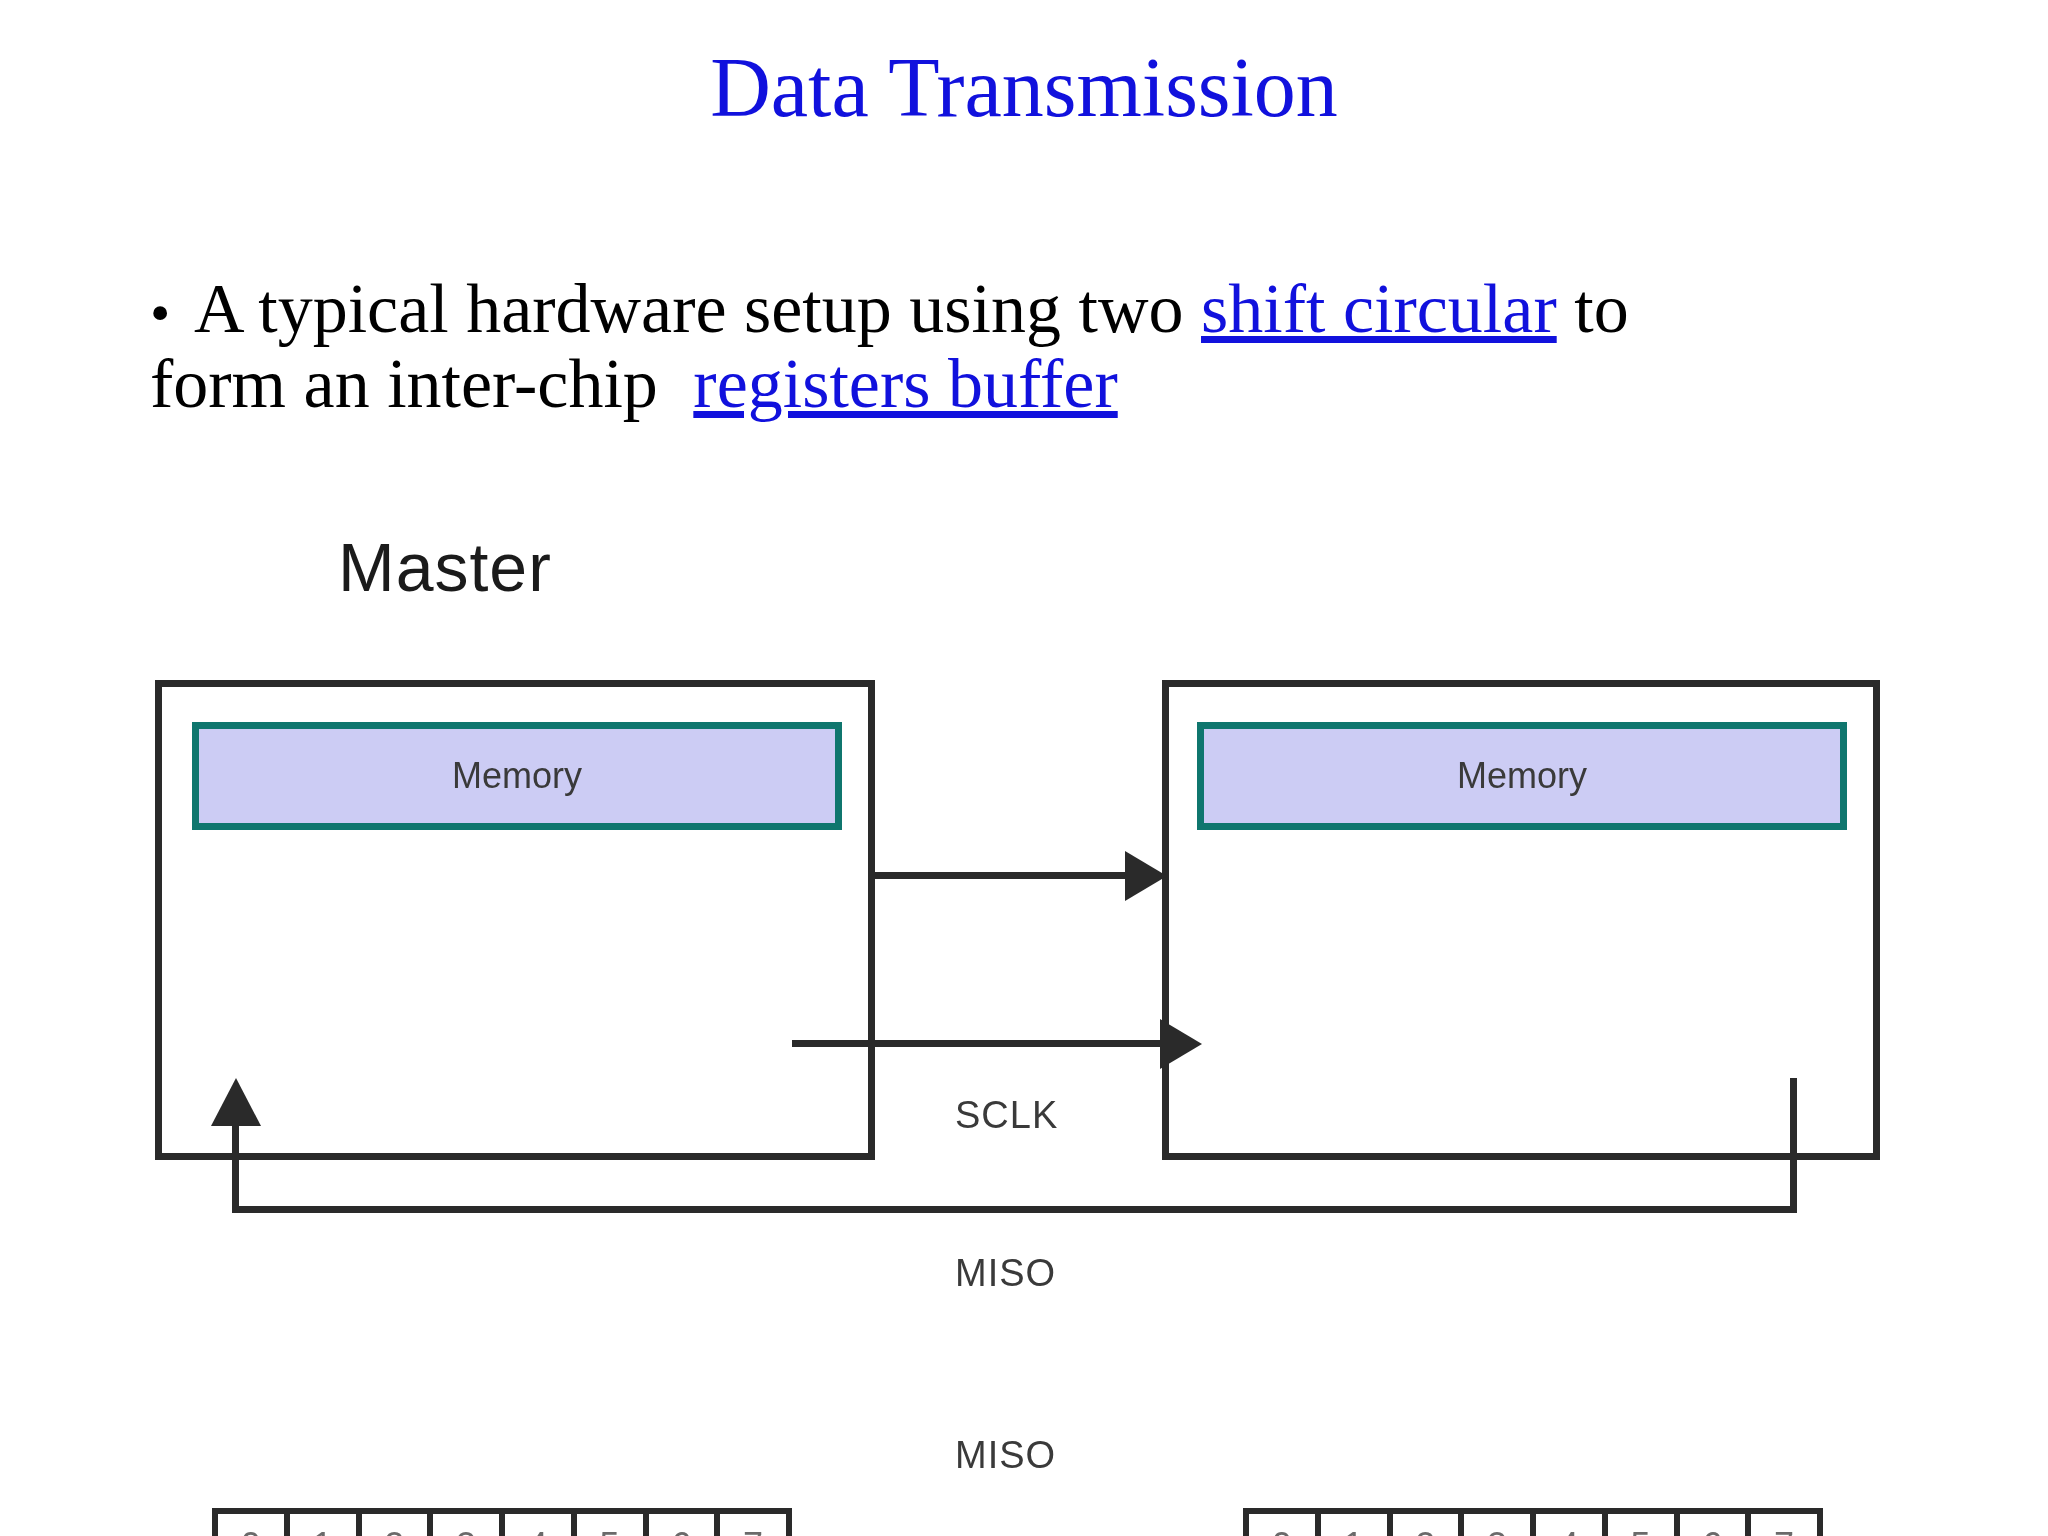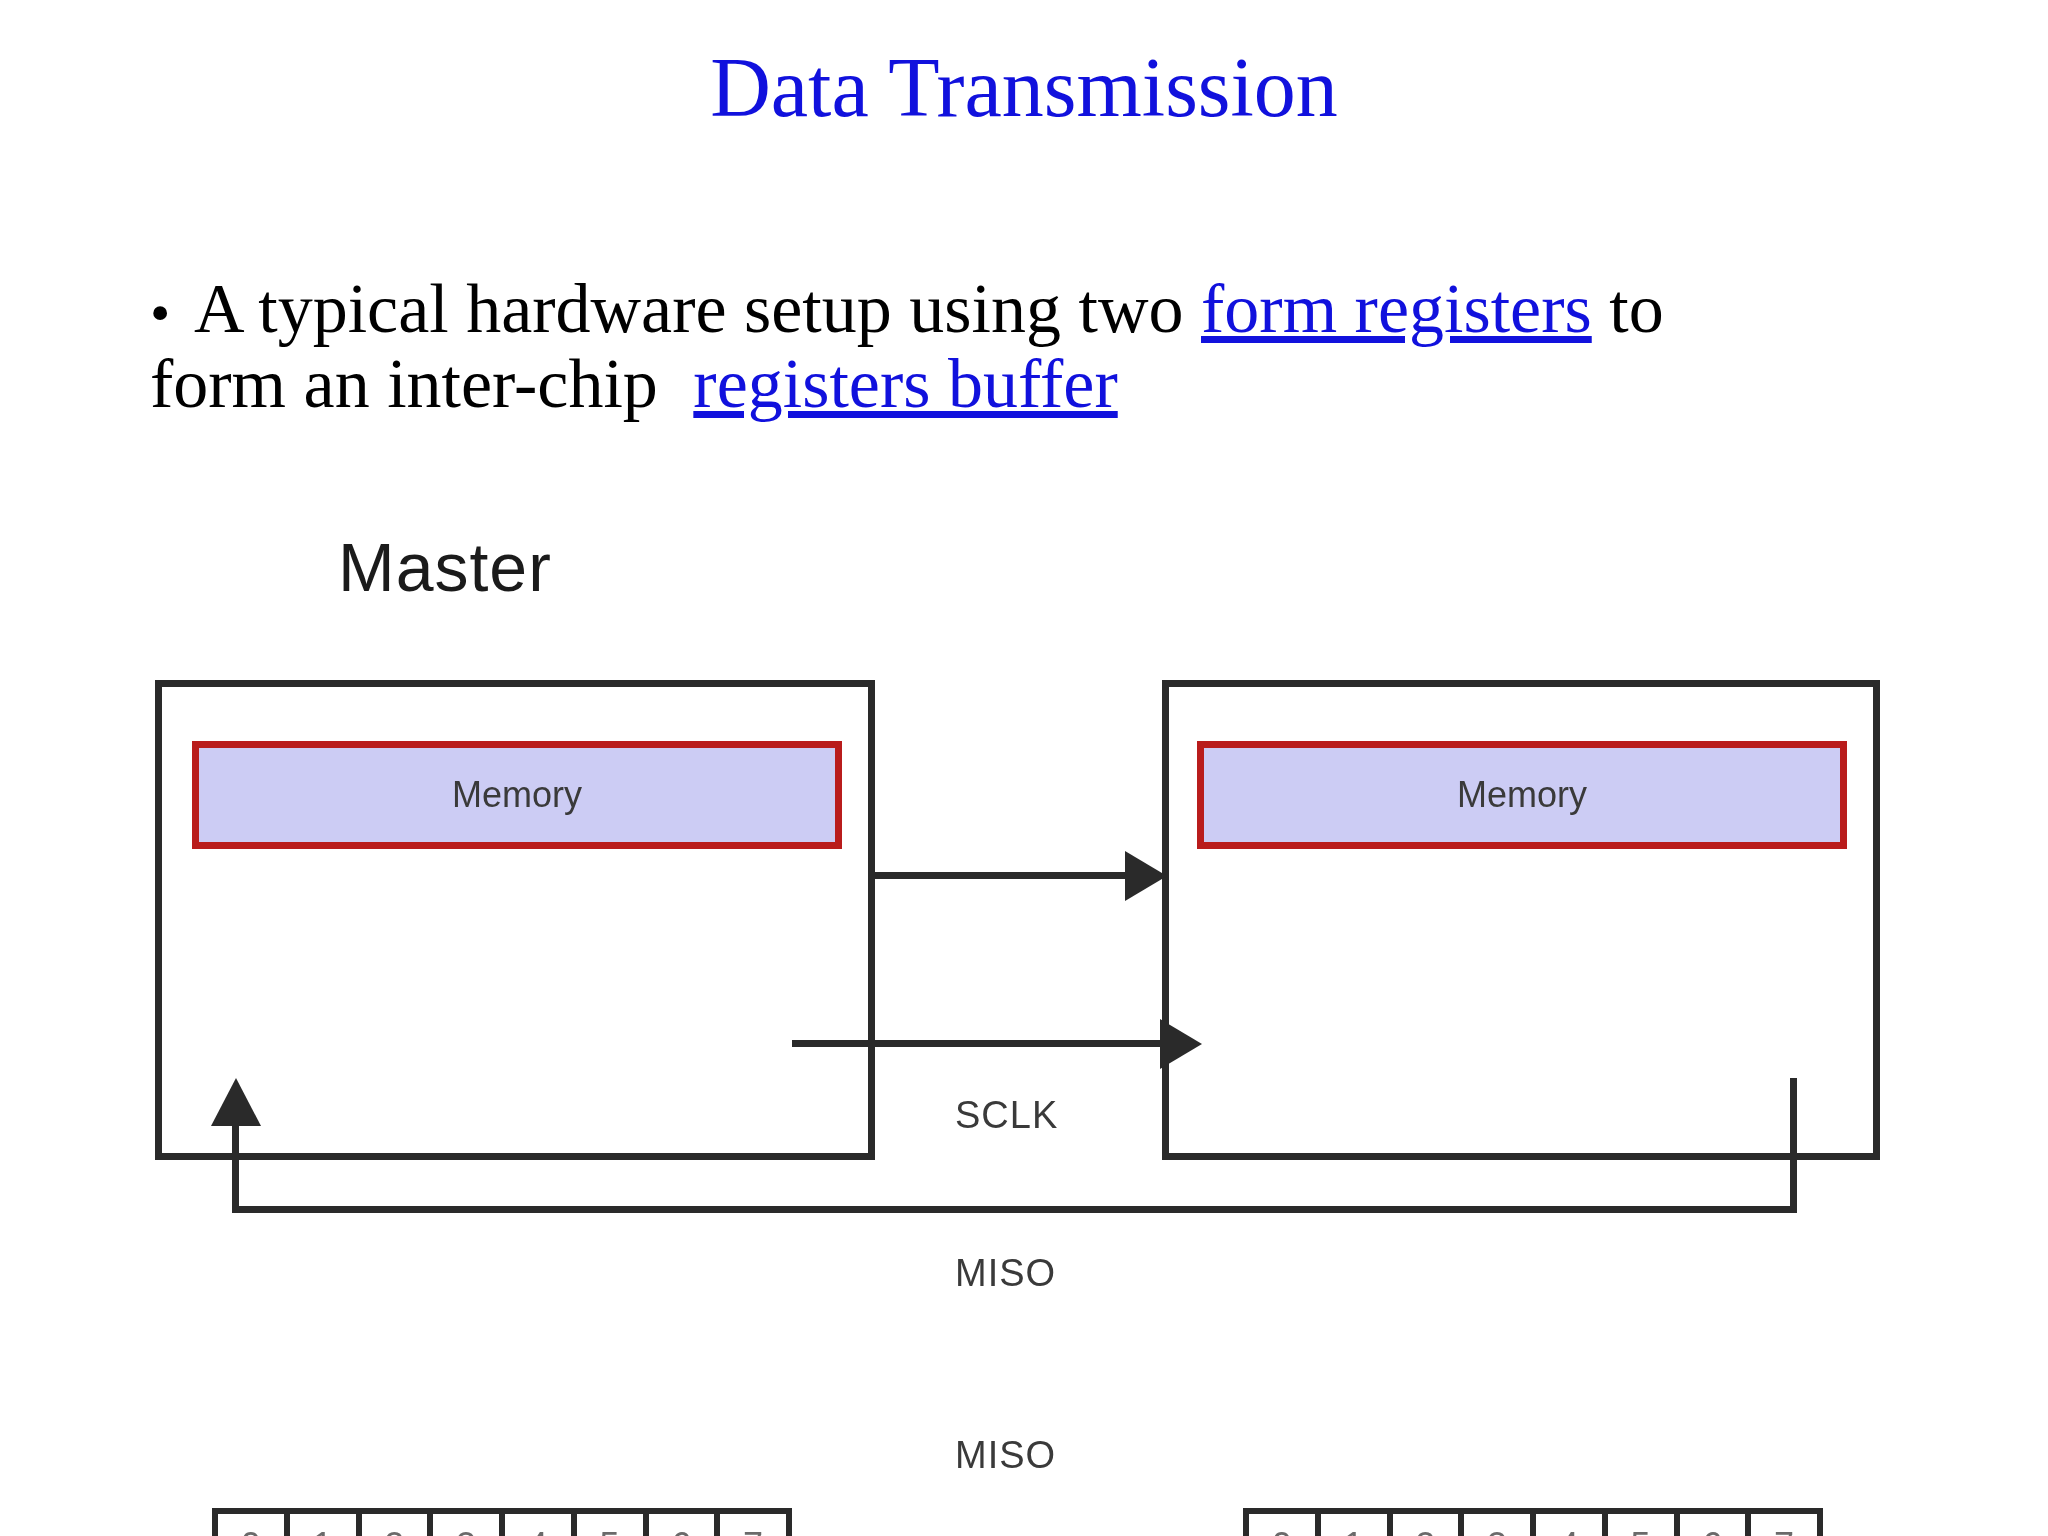--- a/index.html
+++ b/index.html
@@ -82,29 +82,28 @@
     background: #ffffff;
     box-sizing: border-box;
   }
   .chip-master { left: 155px;  top: 180px; width: 720px;  height: 480px; }
   .chip-slave  { left: 1162px; top: 180px; width: 718px;  height: 480px; }
 
   
   .memory {
     position: absolute;
     background: #ccccf4;
-    border: 7px solid #b91c1c;
+    border: 7px solid #0f766e;
     box-sizing: border-box;
     display: flex;
     align-items: center;
     justify-content: center;
     font-family: "Liberation Sans", sans-serif;
     font-size: 36px;
     color: #3a3a3a;
-    margin-top: 19px;
   }
   .memory-master { left: 192px;  top: 222px; width: 650px; height: 108px; }
   .memory-slave  { left: 1197px; top: 222px; width: 650px; height: 108px; }
 
   
   .register {
     position: absolute;
     display: flex;
     border: 6px solid #2a2a2a;
     box-sizing: border-box;
@@ -160,21 +159,21 @@
   .label-sclk { left: 955px; top: 570px; margin-top: 24px; }
   .label-mosi { left: 955px; top: 752px; }
   .label-miso { left: 955px; top: 934px; }
 </style>
 </head>
 <body>
 
 <div class="slide-title">Data Transmission</div>
 
 <div class="body-block">
-  <span class="bullet-dot">•</span><span>A typical hardware setup using two </span><a class="link" href="#">form registers</a><span> to</span>
+  <span class="bullet-dot">•</span><span>A typical hardware setup using two </span><a class="link" href="#">shift circular</a><span> to</span>
   <br>
   <span>form an inter-chip </span><span class="gap"></span><a class="link" href="#">registers buffer</a>
 </div>
 
 <div class="diagram">
 
   <div class="side-label label-master">Master</div>
 
   <div class="chip chip-master"></div>
   <div class="chip chip-slave"></div>

